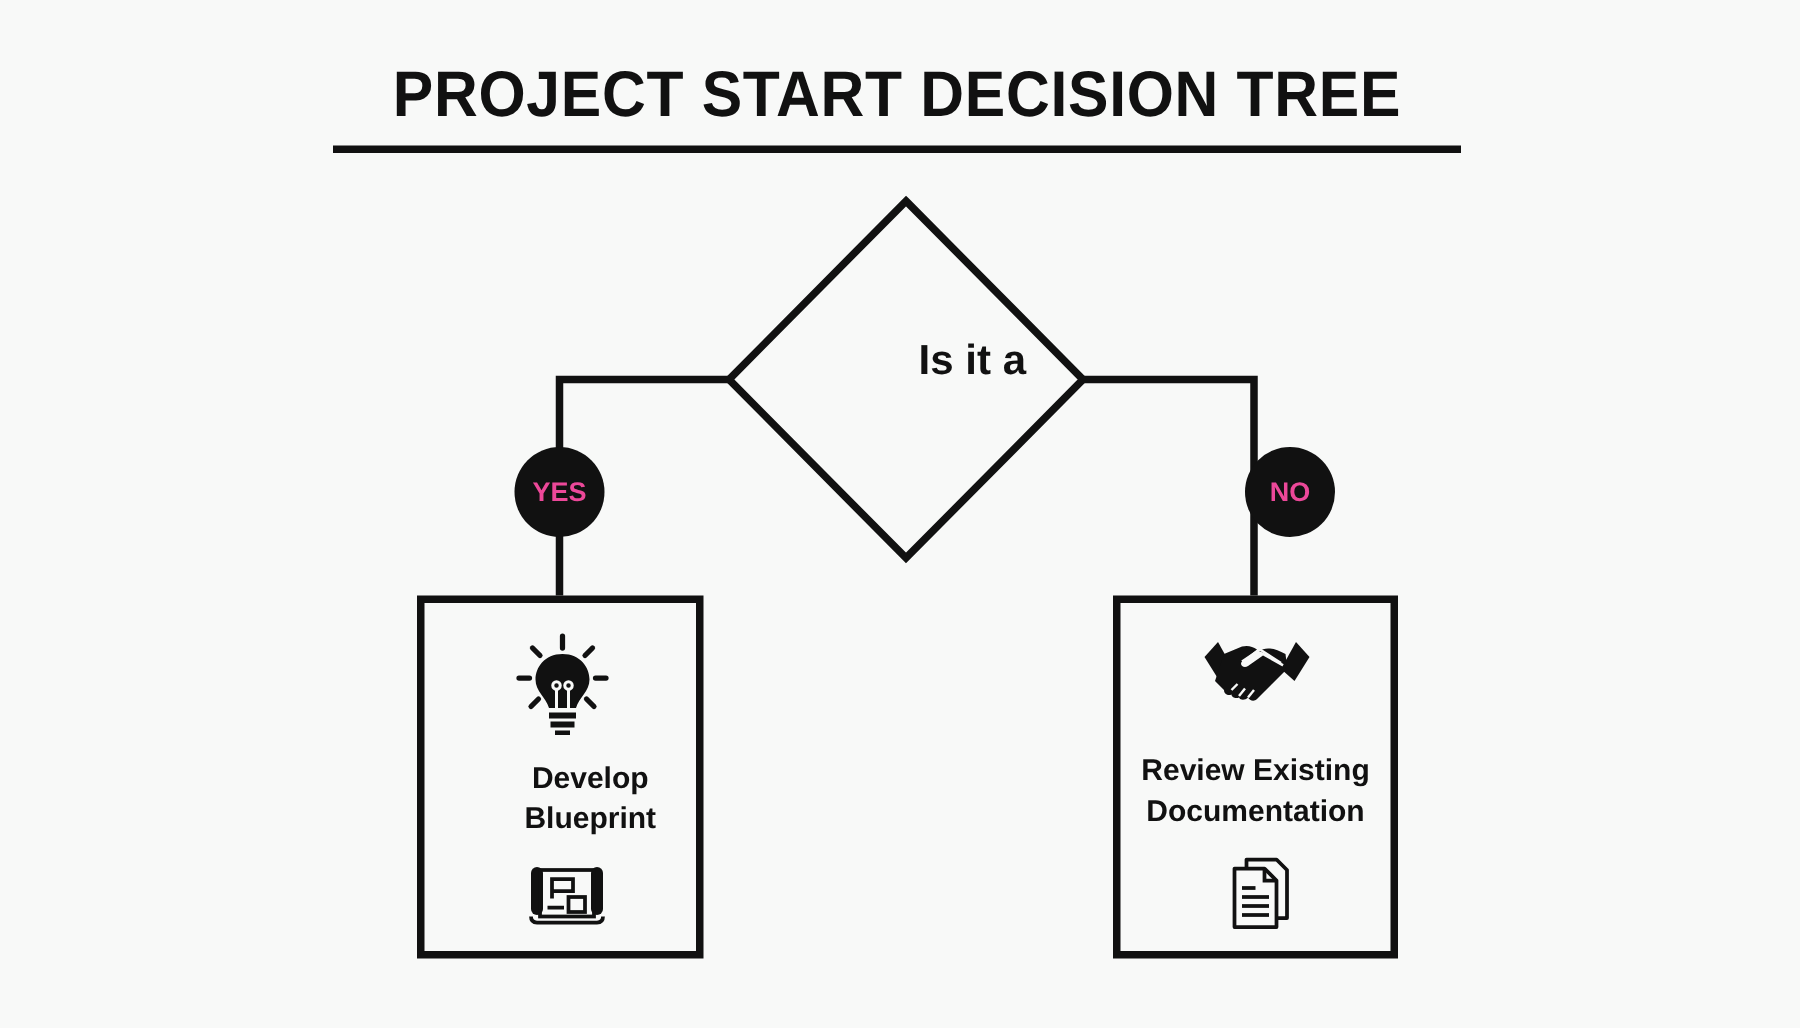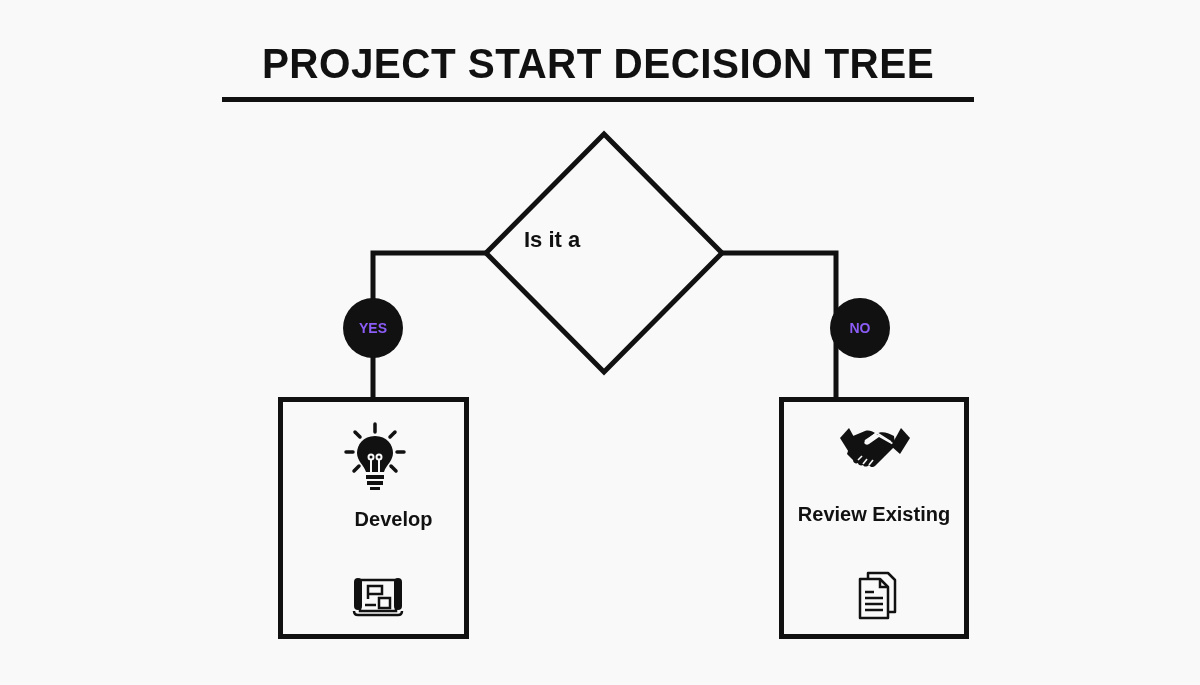--- a/index.html
+++ b/index.html
@@ -18,25 +18,25 @@
       color: #111; line-height: 50px;
       transform: scaleX(0.94); transform-origin: center;
     }
     .title-underline {
       position: absolute; left: 222px; top: 97px; width: 752px; height: 5px;
       background: #111;
     }
     svg.lines { position: absolute; left: 0; top: 0; }
     .diamond-label {
       position: absolute; left: 524px; top: 225px; width: 160px;
-      text-align: left; font-weight: 700; font-size: 22px; line-height: 30px; color: #111;
+      text-align: right; font-weight: 700; font-size: 28px; line-height: 30px; color: #111;
     }
     .badge {
       position: absolute; width: 60px; height: 60px; border-radius: 50%;
-      background: #111; color: #8b5cf6; font-weight: 700; font-size: 14px;
+      background: #111; color: #ec4899; font-weight: 700; font-size: 18px;
       display: flex; align-items: center; justify-content: center;
     }
     .box {
       position: absolute; top: 397px; height: 232px;
       border: 5px solid #111; background: #f8f9f8; box-sizing: content-box;
     }
     .box-label {
       position: absolute; left: 0; right: 0; text-align: center;
       font-weight: 700; font-size: 20px; line-height: 27px; color: #111;
     }
@@ -81,47 +81,49 @@
       <circle cx="36" cy="35" r="2.5"></circle>
       <line x1="28" y1="37.5" x2="28" y2="50"></line>
       <line x1="36" y1="37.5" x2="36" y2="50"></line>
     </g>
     <rect x="23" y="53" width="18" height="4" fill="#111"></rect>
     <rect x="24" y="59" width="16" height="4" fill="#111"></rect>
     <rect x="27" y="65" width="10" height="3" fill="#111"></rect>
   </svg>
   <div class="box-label" style="top:104px;margin-left:40px;">
     <div>Develop</div>
+    <div>Blueprint</div>
   </div>
   <svg class="icon" style="left:69px; top:173px;" width="52" height="42" viewBox="0 0 52 42">
     <rect x="2" y="3" width="8" height="32" rx="4" fill="#111"></rect>
     <rect x="42" y="3" width="8" height="32" rx="4" fill="#111"></rect>
     <rect x="8" y="5" width="36" height="31" fill="none" stroke="#111" stroke-width="2.5"></rect>
     <path d="M2 36 Q2 40 6 40 L46 40 Q50 40 50 36" fill="none" stroke="#111" stroke-width="2.5"></path>
     <path d="M16 24 L16 11 L30 11 L30 19 L16 19" fill="none" stroke="#111" stroke-width="2.5"></path>
     <line x1="13" y1="30" x2="24" y2="30" stroke="#111" stroke-width="2.5"></line>
     <rect x="27" y="23" width="11" height="10" fill="none" stroke="#111" stroke-width="2.5"></rect>
   </svg>
 </div>
 
-<div class="box" style="left:742px; width:180px;margin-left:37px;">
+<div class="box" style="left:742px; width:180px;">
   <svg class="icon" style="left:55px; top:22px;" width="72" height="52" viewBox="0 0 72 52">
     <polygon points="1,14 10,4 20,22 11,30" fill="#111"></polygon>
     <polygon points="71,14 62,4 52,22 61,30" fill="#111"></polygon>
     <path d="M14 12 L26 7 C30 6 33 7 36 9 L26 17 C24 19 27 22 30 20 L40 13 L56 22 L46 32 L36 42 C34 44 31 43 30 41 C28 43 25 43 24 41 C22 42 19 41 19 39 C17 40 14 39 14 36 L8 30 Z" fill="#111"></path>
     <path d="M37 10 C42 7 48 8 55 12 L56 20 L40 11 Z" fill="#111"></path>
     <g stroke="#f8f9f8" stroke-width="1.6" fill="none">
       <path d="M26 17 L38 9 L52 18"></path>
       <line x1="19" y1="36" x2="23" y2="32"></line>
       <line x1="24" y1="40" x2="28" y2="35"></line>
       <line x1="30" y1="41" x2="34" y2="36"></line>
     </g>
   </svg>
   <div class="box-label" style="top:99px;">
     <div>Review Existing</div>
+    <div>Documentation</div>
   </div>
   <svg class="icon" style="left:73px; top:168px;" width="42" height="50" viewBox="0 0 42 50">
     <path d="M11 3 L31 3 L38 10 L38 42 L11 42 Z" fill="#f8f9f8" stroke="#111" stroke-width="2.5" stroke-linejoin="round"></path>
     <path d="M3 9 L23 9 L31 17 L31 48 L3 48 Z" fill="#f8f9f8" stroke="#111" stroke-width="2.5" stroke-linejoin="round"></path>
     <path d="M23 9 L23 17 L31 17" fill="none" stroke="#111" stroke-width="2.5"></path>
     <g stroke="#111" stroke-width="2.5">
       <line x1="8" y1="22" x2="17" y2="22"></line>
       <line x1="8" y1="28" x2="26" y2="28"></line>
       <line x1="8" y1="34" x2="26" y2="34"></line>
       <line x1="8" y1="40" x2="26" y2="40"></line>

